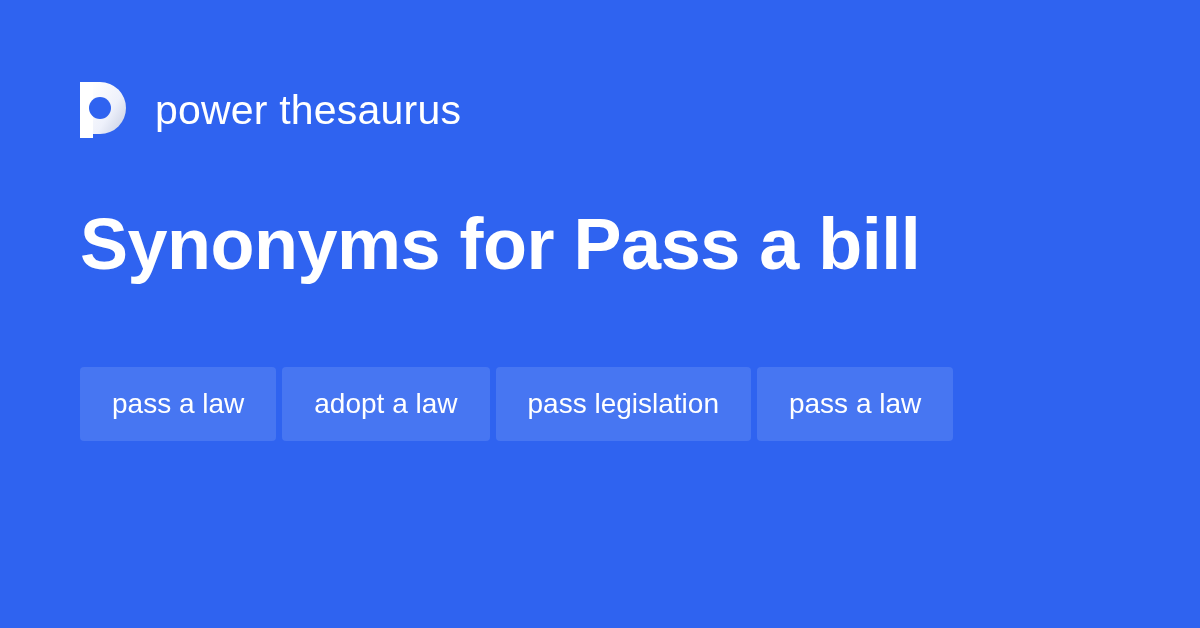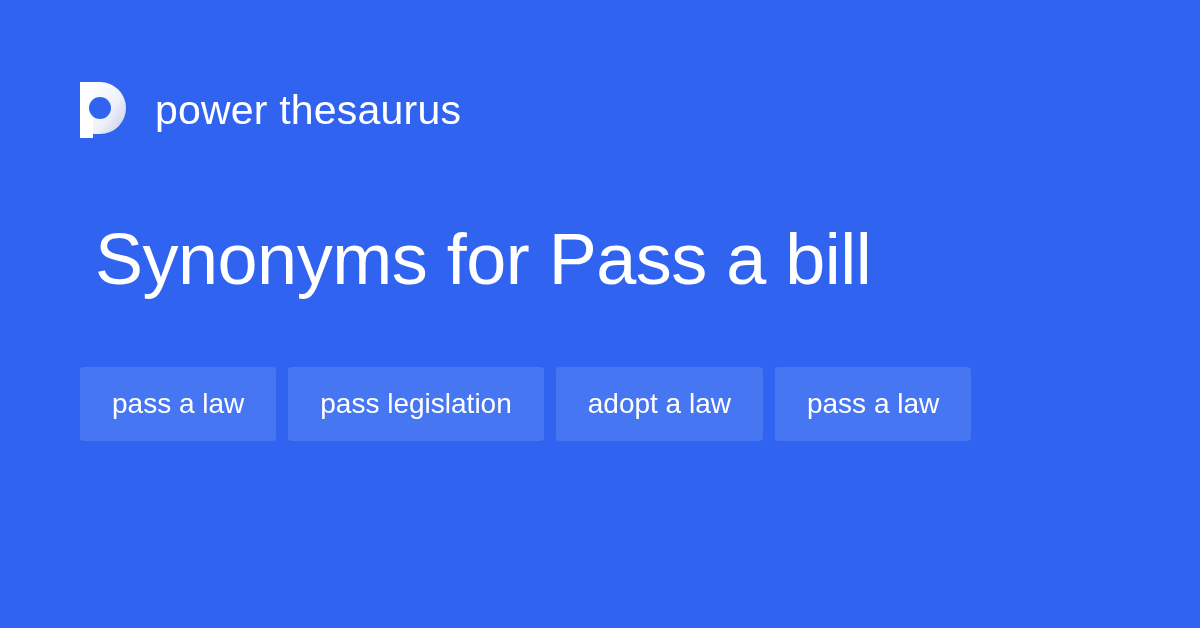--- a/index.html
+++ b/index.html
@@ -46,36 +46,36 @@
     white-space: nowrap;
   }
 
   
   .page-title {
     position: absolute;
     left: 80px;
     top: 196px;
     color: #ffffff;
     font-size: 72px;
-    font-weight: 400;
+    font-weight: 700;
     letter-spacing: -0.5px;
     line-height: 96px;
     white-space: nowrap;
-    margin: 15px;
+    margin: 0;
   }
 
   
   .chips {
     position: absolute;
     left: 80px;
     top: 367px;
     width: 1060px;
     display: flex;
     flex-wrap: wrap;
-    gap: 17px 12px;
+    gap: 17px 6px;
     align-content: flex-start;
   }
   .chip {
     background: #4776f2;
     border-radius: 4px;
     color: #ffffff;
     font-size: 28px;
     font-weight: 400;
     line-height: 74px;
     height: 74px;
@@ -106,18 +106,18 @@
         <rect x="0" y="0" width="13" height="14" fill="#ffffff"></rect>
       </svg>
     </span>
     <span class="brand-name">power thesaurus</span>
   </div>
 
   <h1 class="page-title">Synonyms for Pass a bill</h1>
 
   <div class="chips">
     <span class="chip">pass a law</span>
+    <span class="chip">adopt a law</span>
     <span class="chip">pass legislation</span>
-    <span class="chip">adopt a law</span>
     <span class="chip">pass a law</span>
   </div>
 
 </div>
 
 </body></html>

